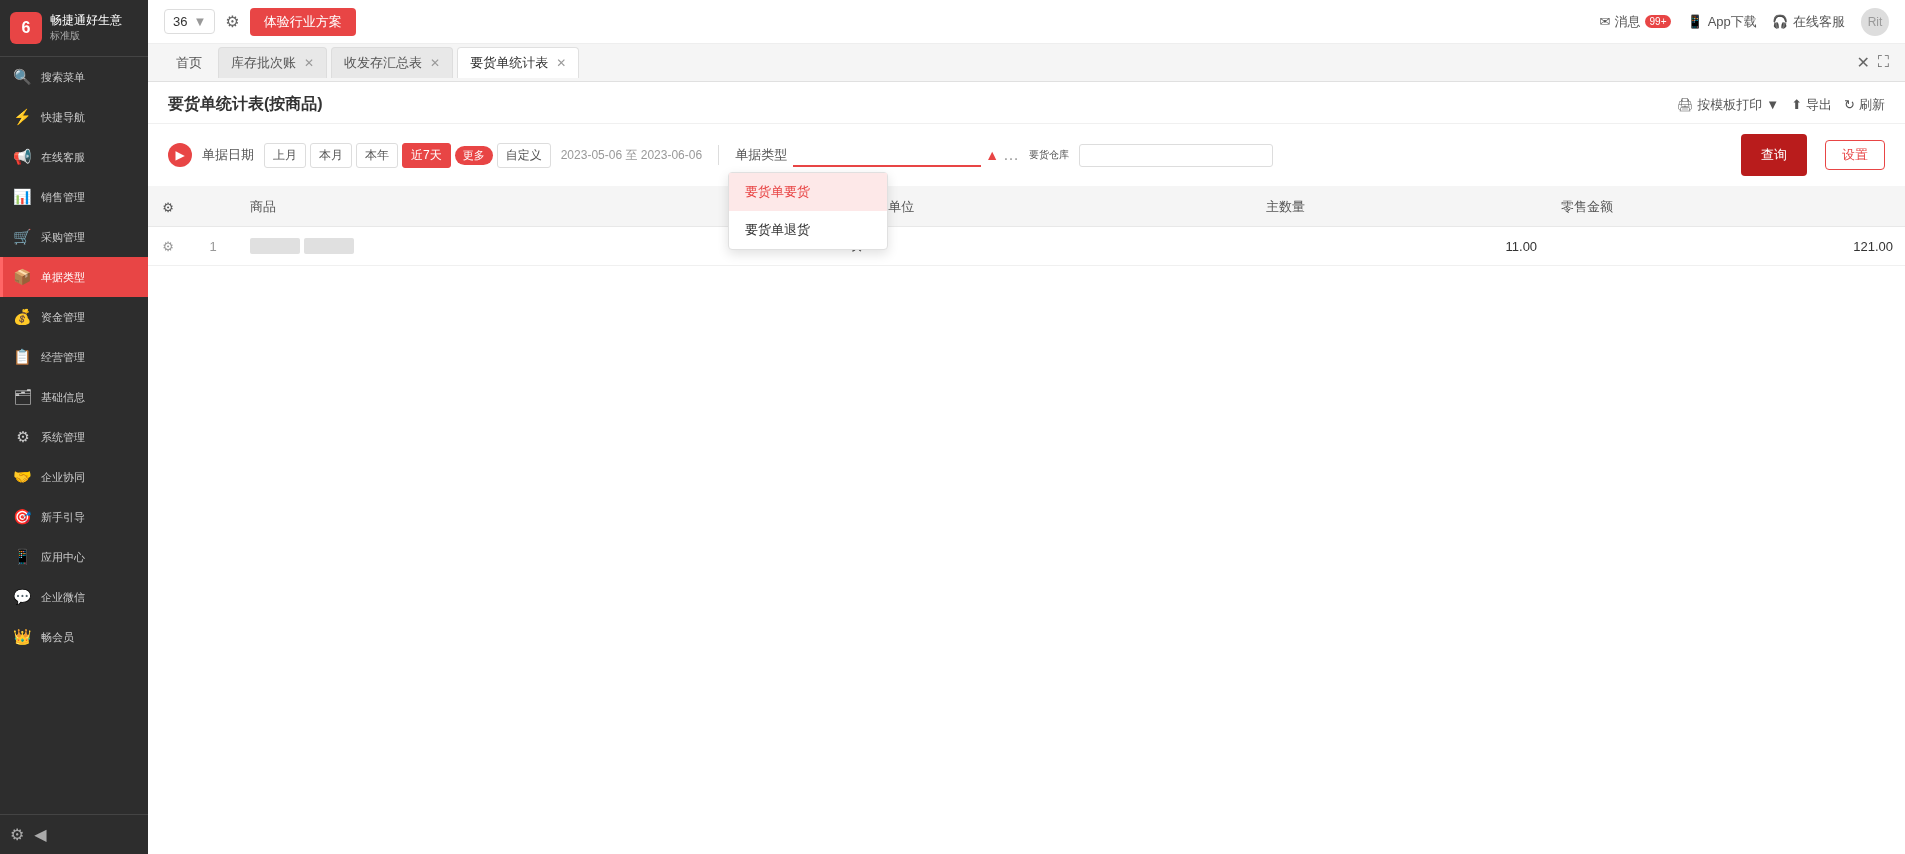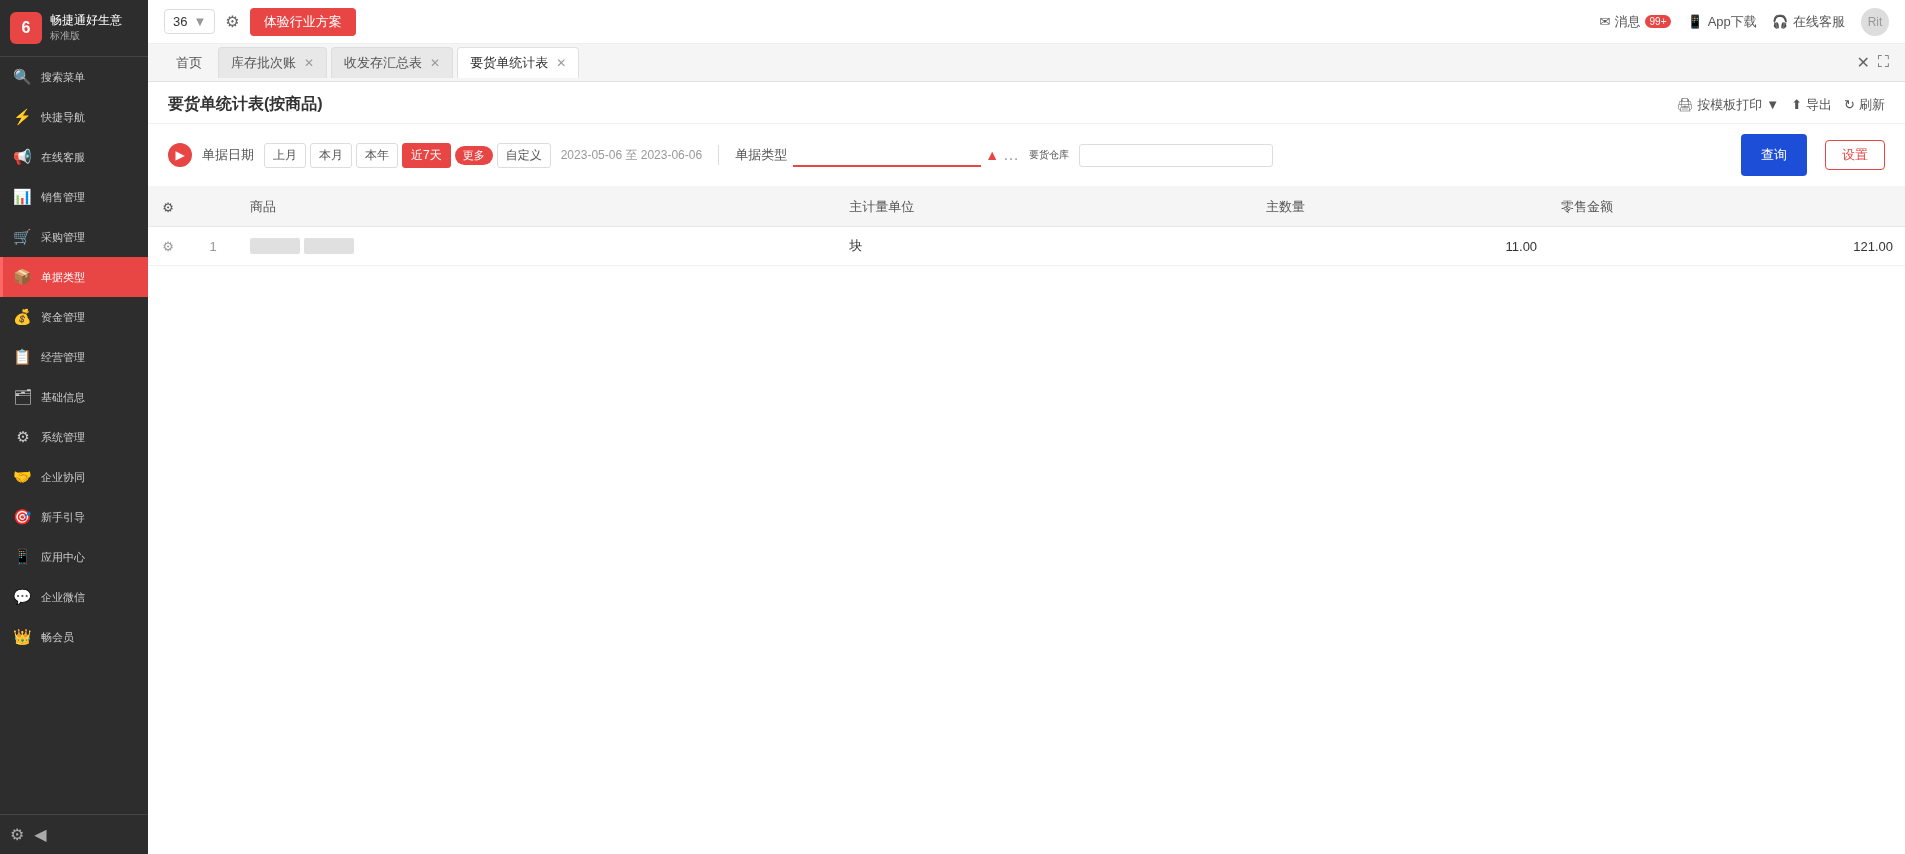--- a/index.html
+++ b/index.html
@@ -166,21 +166,21 @@
       padding: 3px 6px; font-size: 13px; outline: none;
       min-width: 120px; background: transparent;
     }
     .filter-type-arrow { color: #e84545; cursor: pointer; font-size: 14px; margin-left: 4px; }
     .filter-more-icon { color: #999; cursor: pointer; font-size: 16px; margin-left: 4px; }
 
     .warehouse-label { color: #555; font-size: 10px; }
     .warehouse-input { border: 1px solid #ddd; border-radius: 3px; padding: 3px 8px; font-size: 13px; outline: none; min-width: 120px; }
 
     .query-btn {
-      background: #1d4ed8; color: #fff;
+      background: #b91c1c; color: #fff;
       border: none; border-radius: 4px;
       padding: 12px 20px; cursor: pointer; font-size: 13px; margin-left: auto;
     }
     .settings-action-btn {
       border: 1px solid #e84545; color: #e84545;
       background: #fff; border-radius: 4px;
       padding: 5px 16px; cursor: pointer; font-size: 13px; margin-left: 8px;
     }
 
     
@@ -416,20 +416,24 @@
           <span class="filter-more-icon">…</span>
         </div>
       </div>
 
       <span class="warehouse-label">要货仓库</span>
       <input class="warehouse-input" type="text" value="" style="">
 
       <button class="query-btn">查询</button>
       <button class="settings-action-btn">设置</button>
 
+      <div class="dropdown-overlay">
+        <div class="dropdown-item selected">要货单要货</div>
+        <div class="dropdown-item">要货单退货</div>
+      </div>
     </div>
 
     <div class="table-section">
       <table>
         <thead>
           <tr>
             <th class="center" style="width:40px;">⚙</th>
             <th class="center" style="width:50px;"></th>
             <th>商品</th>
             <th>主计量单位</th>

